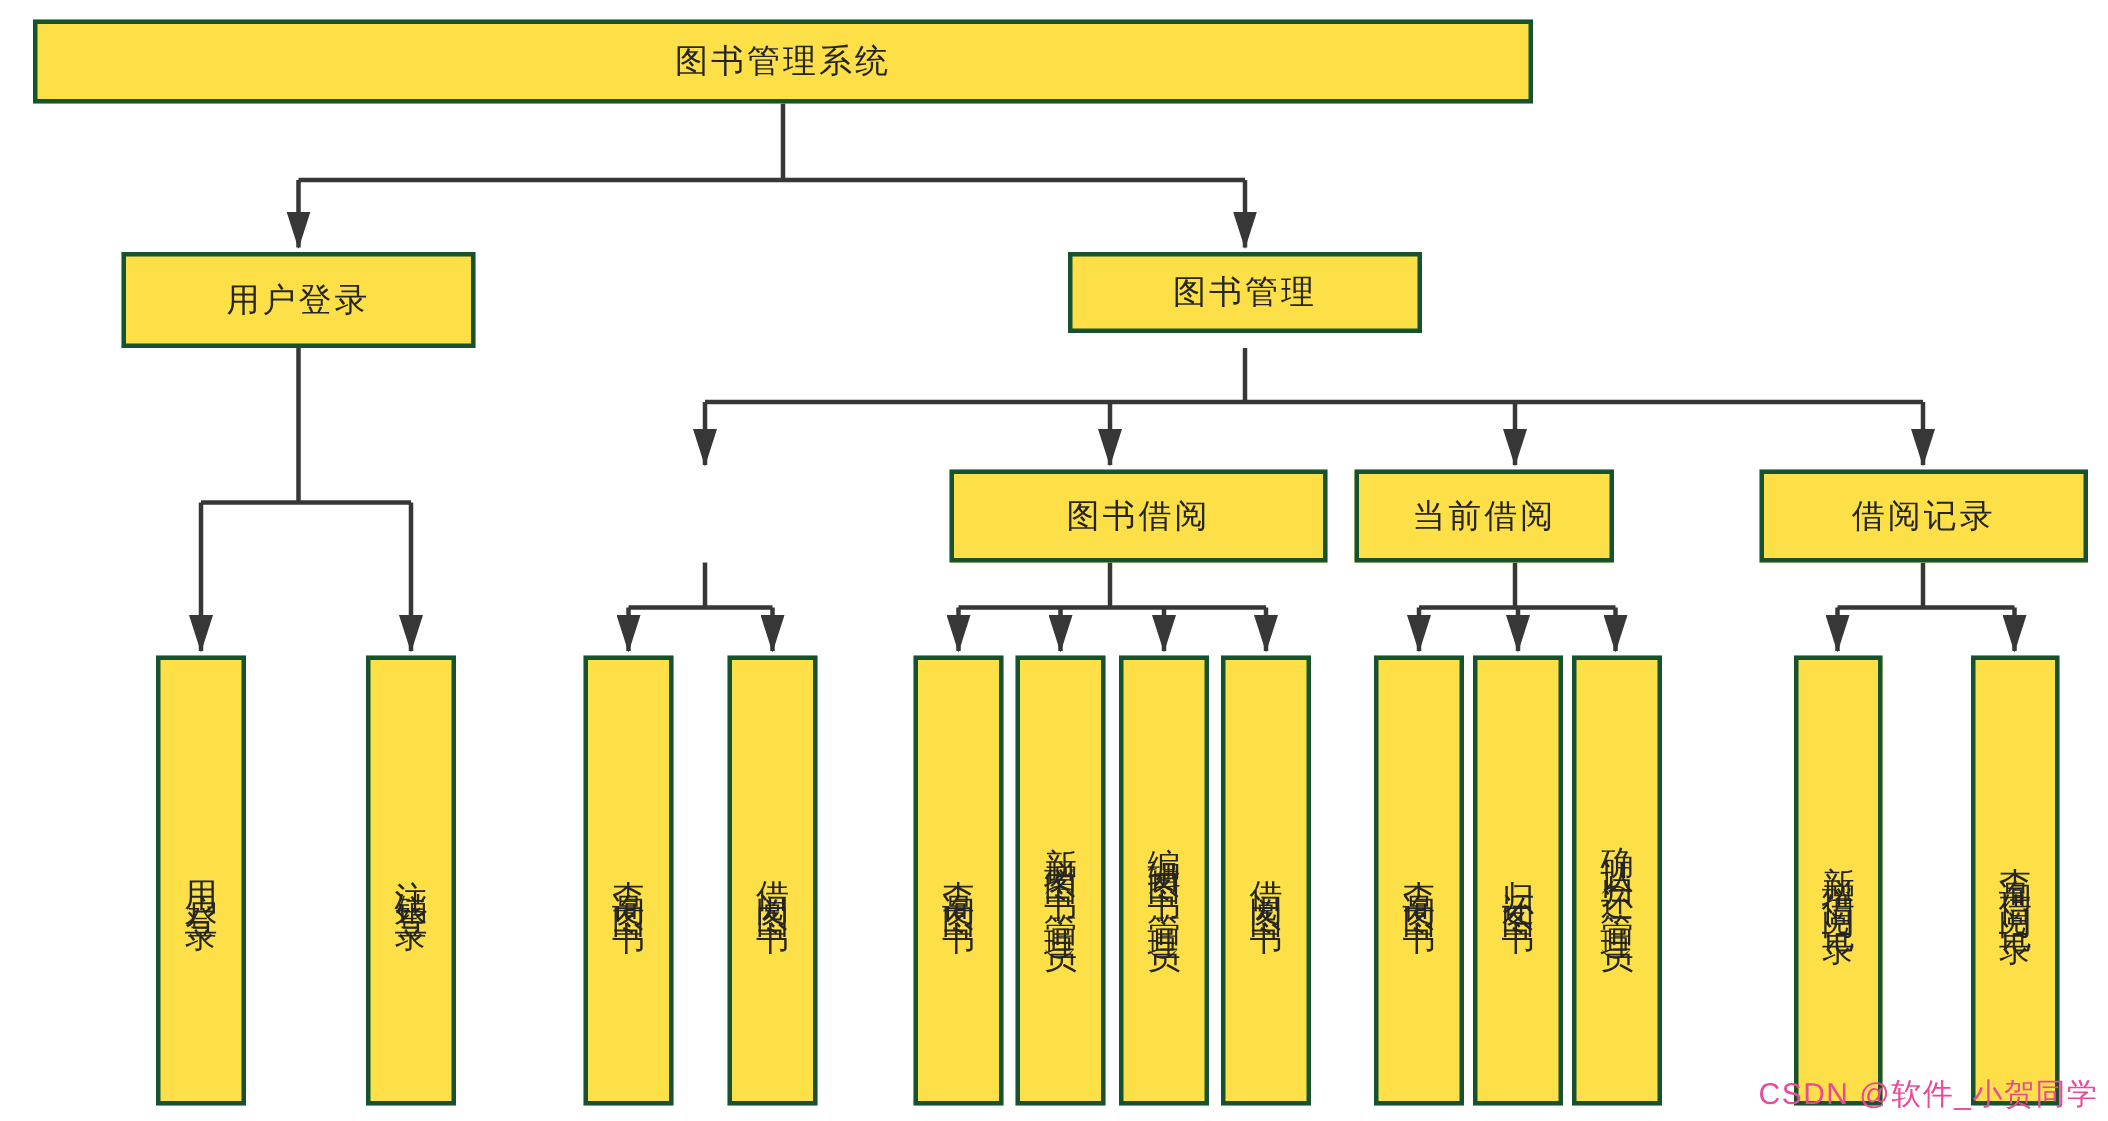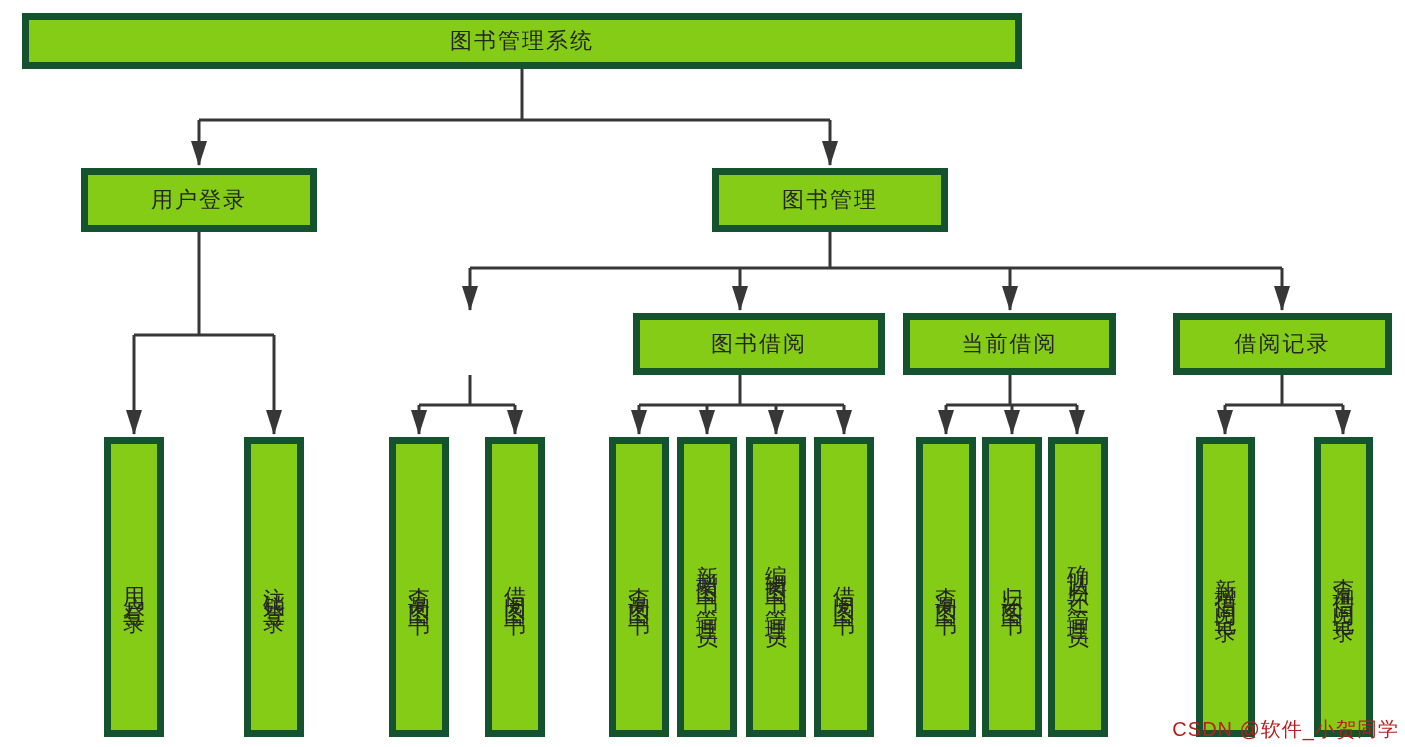--- a/index.html
+++ b/index.html
@@ -2,32 +2,32 @@
 <html><head>
 <meta charset="utf-8">
 <style>
   html,body { margin:0; padding:0; background:#ffffff; }
   .stage {
     position:relative; width:1405px; height:747px; background:#ffffff;
     font-family:"Liberation Sans","DejaVu Sans",sans-serif; overflow:hidden;
   }
   .wires { position:absolute; left:0; top:0; }
   .node {
-    position:absolute; box-sizing:border-box; background:#84cc16;
-    border:7px solid #14532d; display:flex; align-items:center; justify-content:center;
+    position:absolute; box-sizing:border-box; background:#fde047;
+    border:3px solid #14532d; display:flex; align-items:center; justify-content:center;
     color:#252525;
   }
   .hlabel { font-size:22px; letter-spacing:2px; white-space:nowrap; }
   .vlabel {
     writing-mode:vertical-rl; text-orientation:mixed;
     font-size:22px; line-height:1; letter-spacing:9px; white-space:nowrap;
   }
   .watermark {
     position:absolute; right:6px; bottom:4px;
-    font-size:20px; letter-spacing:1px; color:#b91c1c; white-space:nowrap;
+    font-size:20px; letter-spacing:1px; color:#ec4899; white-space:nowrap;
   }
 </style>
 </head>
 <body>
 
 <div class="stage">
 
   <svg class="wires" width="1405" height="747" viewBox="0 0 1405 747">
     <defs>
       <marker id="ah" markerUnits="userSpaceOnUse" markerWidth="25" markerHeight="16" viewBox="0 0 25 16" refX="24" refY="8" orient="auto">
@@ -78,28 +78,28 @@
     </g>
   </svg>
 
   <div class="node" style="left:22px;top:13px;width:1000px;height:56px">
     <span class="hlabel">图书管理系统</span>
   </div>
 
   <div class="node" style="left:81px;top:168px;width:236px;height:64px">
     <span class="hlabel">用户登录</span>
   </div>
-  <div class="node" style="left:712px;top:168px;width:236px;height:64px">
+  <div class="node" style="left:712px;top:168px;width:236px;height:54px">
     <span class="hlabel">图书管理</span>
   </div>
 
   <div class="node" style="left:633px;top:313px;width:252px;height:62px">
     <span class="hlabel">图书借阅</span>
   </div>
-  <div class="node" style="left:903px;top:313px;width:213px;height:62px">
+  <div class="node" style="left:903px;top:313px;width:173px;height:62px">
     <span class="hlabel">当前借阅</span>
   </div>
   <div class="node" style="left:1173px;top:313px;width:219px;height:62px">
     <span class="hlabel">借阅记录</span>
   </div>
 
   <div class="node" style="left:104px;top:437px;width:60px;height:300px">
     <span class="vlabel">用户登录</span>
   </div>
   <div class="node" style="left:244px;top:437px;width:60px;height:300px">

